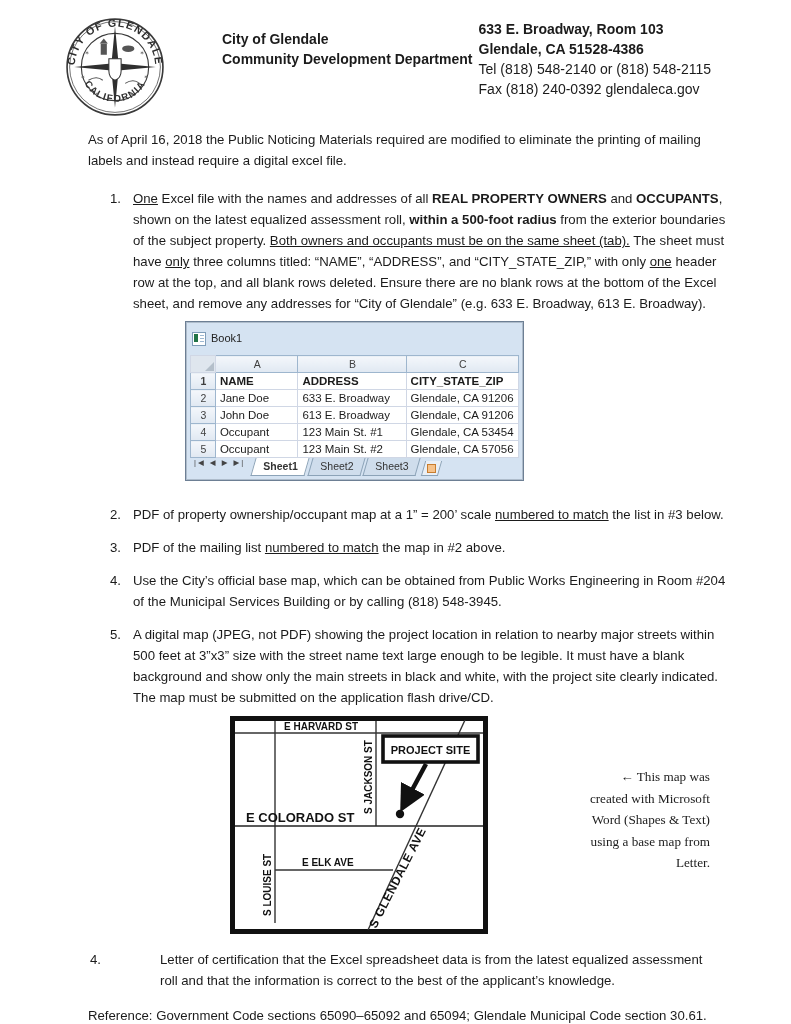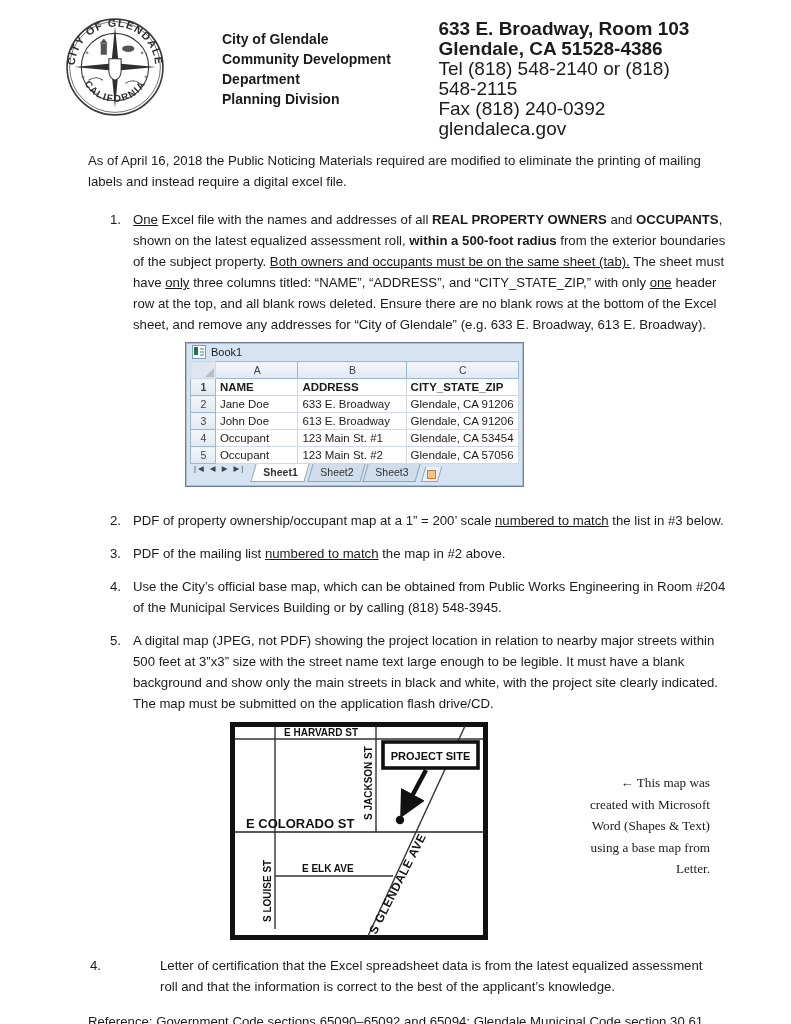--- a/index.html
+++ b/index.html
@@ -5,37 +5,37 @@
   html,body{margin:0;padding:0;background:#e8e8e8;}
   .page{
     position:relative;width:791px;height:1024px;margin:0 auto;background:#ffffff;
     overflow:hidden;color:#1b1b1b;
     font-family:"Liberation Sans",sans-serif;font-size:13.2px;line-height:21px;
   }
   
   .hdr{display:flex;align-items:flex-start;}
   .seal{margin:16px 0 0 64px;flex:0 0 auto;}
   .org{margin:29px 0 0 56px;font-weight:bold;font-size:14px;line-height:20px;}
-  .contact{margin:19px 80px 0 auto;font-size:19px;line-height:20px;text-align:left;}
+  .contact{margin:19px 80px 0 auto;font-size:14px;line-height:20px;text-align:left;}
   .contact .c-bold{font-weight:bold;}
   
   .content{margin:0 54px 0 88px;}
   .intro{margin-top:11px;}
   .nlist{margin-top:17px;}
   .li{display:flex;margin:0 0 12px 22px;}
   .li-num{flex:0 0 23px;}
   .li-body{flex:1;}
   .run-b{font-weight:bold;}
   .run-u{text-decoration:underline;}
   
   .xl-window{
     width:329px;margin:7px 0 11px 52px;background:#d5e3f2;
     border:1px solid #6d7f94;box-shadow:0 0 0 1px #aebccb inset;padding:0 4px 4px 4px;
   }
-  .xl-title{height:18px;display:flex;align-items:center;font-size:11px;color:#222;}
+  .xl-title{height:33px;display:flex;align-items:center;font-size:11px;color:#222;}
   .xl-icon{width:12px;height:12px;margin:0 5px 0 2px;background:#fff;border:1px solid #7f9db9;position:relative;}
   .xl-icon::before{content:"";position:absolute;left:1px;top:1px;width:4px;height:8px;background:#217346;}
   .xl-icon::after{content:"";position:absolute;right:1px;top:2px;width:4px;height:1.5px;background:#9db8d2;box-shadow:0 3px 0 #9db8d2,0 6px 0 #9db8d2;}
   table.xl{border-collapse:collapse;background:#fff;table-layout:fixed;}
   table.xl td{border:1px solid #d0d7e5;height:16px;padding:0 3px 0 4px;font-size:11.5px;line-height:15px;overflow:hidden;white-space:nowrap;}
   table.xl td.hcell{background:linear-gradient(#f4f7fb,#e0e8f2);border:1px solid #9eb6ce;color:#3f3f3f;text-align:center;font-size:10.5px;}
   table.xl td.rnum{background:linear-gradient(#f4f7fb,#e0e8f2);border:1px solid #9eb6ce;color:#3f3f3f;text-align:center;font-size:10.5px;}
   td.corner{background:#dfe6ee;border:1px solid #9eb6ce;position:relative;}
   td.corner::after{content:"";position:absolute;right:1px;bottom:1px;border-left:9px solid transparent;border-bottom:9px solid #b4bfca;}
   tr.bold-row td{font-weight:bold;}
@@ -89,21 +89,20 @@
         <text x="16" y="62">✶</text>
           <text x="78" y="62">✶</text>
         <text x="30" y="78">✶</text>
           <text x="64" y="78">✶</text>
       </g>
     </svg>
 
     <div class="org">
       <div>City of Glendale</div>
       <div>Community Development Department</div>
-      <div>Planning Division</div>
     </div>
 
     <div class="contact">
       <div class="c-bold">633 E. Broadway, Room 103</div>
       <div class="c-bold">Glendale, CA  51528-4386</div>
       <div>Tel  (818) 548-2140 or (818) 548-2115</div>
       <div>Fax (818) 240-0392   glendaleca.gov</div>
     </div>
   </div>
 

